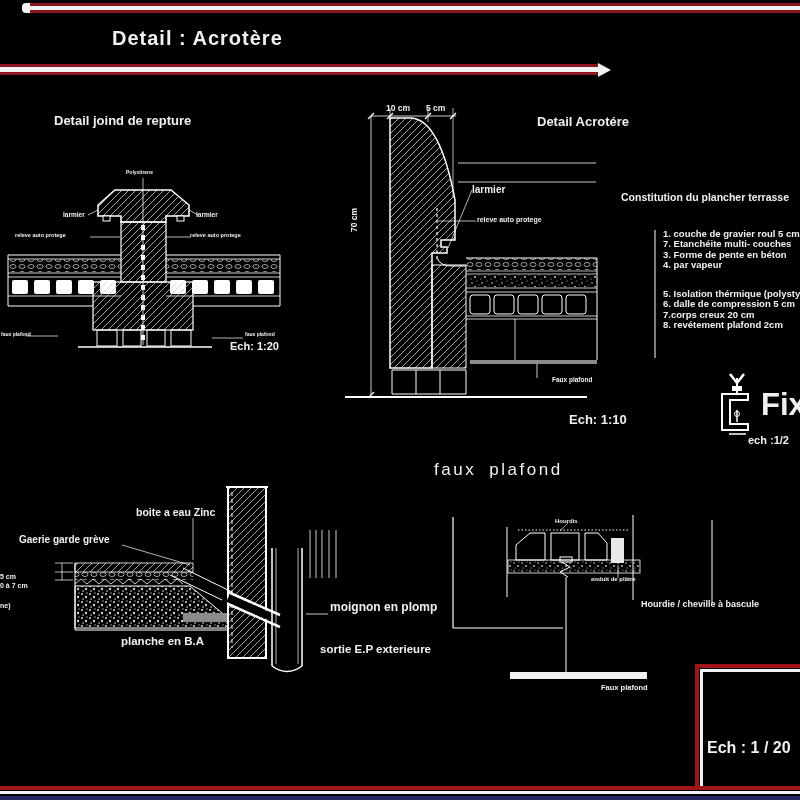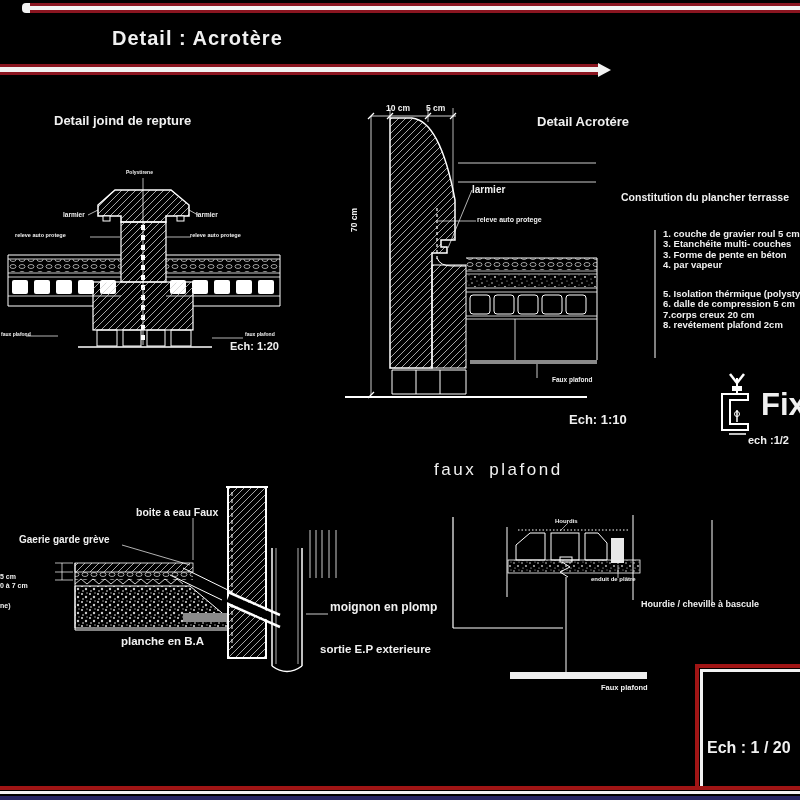--- a/index.html
+++ b/index.html
@@ -180,21 +180,21 @@
   <div class="lbl b" style="left:426px;top:103px;font-size:8.5px;">5 cm</div>
   <div class="lbl b" style="left:349px;top:232px;font-size:8.5px;transform:rotate(-90deg);transform-origin:0 0;">70 cm</div>
   <div class="lbl b" style="left:472px;top:184px;font-size:10px;">larmier</div>
   <div class="lbl b" style="left:477px;top:216px;font-size:7px;">releve auto protege</div>
   <div class="lbl b" style="left:552px;top:376px;font-size:6.5px;">Faux plafond</div>
   <div class="lbl b" style="left:569px;top:412px;font-size:13px;">Ech: 1:10</div>
 
   <div class="lbl b" style="left:621px;top:191px;font-size:10.5px;">Constitution du  plancher terrasse</div>
   <div class="lbl b" style="left:663px;top:229px;font-size:9.5px;line-height:10.3px;">
     <div>1. couche de gravier roul 5 cm</div>
-    <div>3. Etanchéite multi- couches</div>
+    <div>7. Etanchéite multi- couches</div>
     <div>3. Forme de pente en béton </div>
     <div>4. par vapeur</div>
   </div>
   <div class="lbl b" style="left:663px;top:289px;font-size:9.5px;line-height:10.3px;">
     <div>5. Isolation thérmique (polystyrène)</div>
     <div>6. dalle de compression 5 cm</div>
     <div>7.corps creux 20 cm</div>
     <div>8. revétement plafond  2cm</div>
   </div>
 
@@ -264,21 +264,21 @@
       <line x1="55" y1="83" x2="73" y2="83" stroke="#fff" stroke-width="0.7"></line>
       <line x1="55" y1="92" x2="73" y2="92" stroke="#fff" stroke-width="0.7"></line>
       <line x1="55" y1="100" x2="73" y2="100" stroke="#fff" stroke-width="0.7"></line>
       <line x1="62" y1="83" x2="62" y2="100" stroke="#fff" stroke-width="0.7"></line>
       <line x1="122" y1="65" x2="190" y2="85" stroke="#fff" stroke-width="0.7"></line>
       <line x1="193" y1="38" x2="193" y2="80" stroke="#fff" stroke-width="0.7"></line>
       <line x1="306" y1="134" x2="328" y2="134" stroke="#fff" stroke-width="0.8"></line>
     </g>
   </svg>
 
-  <div class="lbl b" style="left:136px;top:506px;font-size:10.5px;">boite a eau Faux</div>
+  <div class="lbl b" style="left:136px;top:506px;font-size:10.5px;">boite a eau Zinc</div>
   <div class="lbl b" style="left:19px;top:534px;font-size:10px;">Gaerie garde grève</div>
   <div class="lbl b" style="left:121px;top:635px;font-size:11.5px;">planche en B.A</div>
   <div class="lbl b" style="left:0px;top:573px;font-size:7px;">5 cm</div>
   <div class="lbl b" style="left:0px;top:582px;font-size:7px;">0 à 7 cm</div>
   <div class="lbl b" style="left:0px;top:602px;font-size:7px;">ne)</div>
   <div class="lbl b" style="left:330px;top:600px;font-size:12px;">moignon en plomp</div>
   <div class="lbl b" style="left:320px;top:643px;font-size:11.5px;">sortie E.P exterieure</div>
 
   <div class="lbl" style="left:434px;top:460px;font-size:17px;letter-spacing:2.5px;word-spacing:6px;">faux  plafond</div>
 

